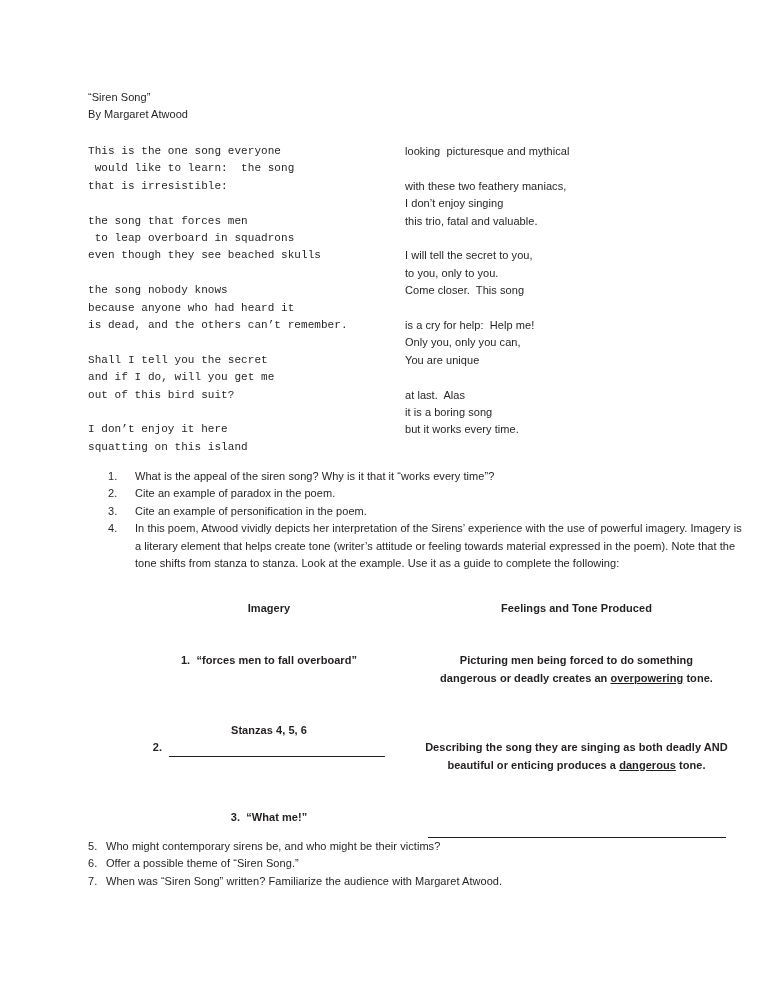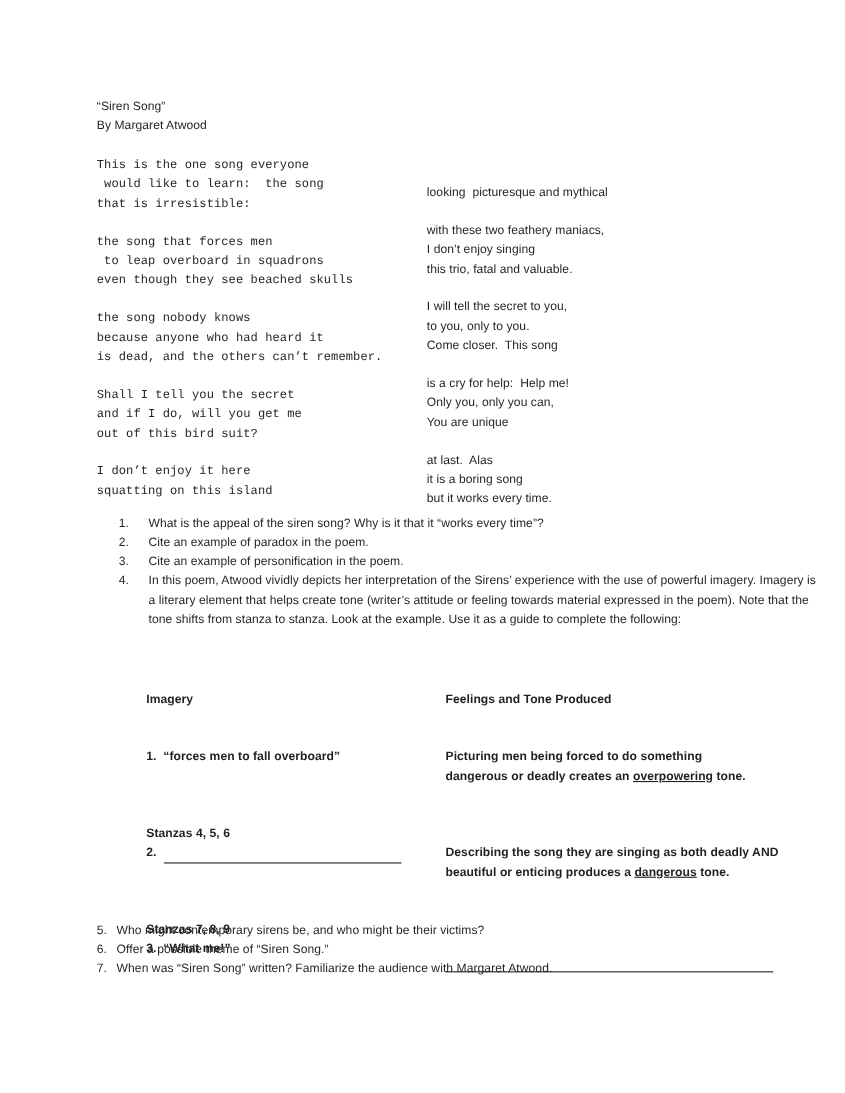--- a/index.html
+++ b/index.html
@@ -38,21 +38,21 @@
     top: 89px;
   }
   .title-line { white-space: pre; }
 
   
   .poem-col {
     position: absolute;
     white-space: pre;
   }
   .poem-left  { left: 88px;  top: 143px; font-family: Liberation Mono, monospace; }
-  .poem-right { left: 388px; top: 143px; margin-top: 24px; }
+  .poem-right { left: 405px; top: 143px; }
   .stanza { margin: 0 0 17.4px 0; }
   .stanza:last-child { margin-bottom: 0; }
   .pline { white-space: pre; }
 
   
   .qlist-top {
     position: absolute;
     left: 108px;
     top: 468px;
     width: 640px;
@@ -70,22 +70,23 @@
     flex: 1 1 auto;
   }
   .qtext.wrapped {
     width: 600px;
   }
 
   
   .tbl {
     position: absolute;
     left: 133px;
-    top: 628px;
+    top: 600px;
     width: 615px;
+    text-align: center;
   }
   .tbl-row {
     display: flex;
     align-items: flex-start;
   }
   .tbl-c1 {
     width: 272px;
     flex: 0 0 272px;
   }
   .tbl-c2 {
@@ -175,24 +176,20 @@
         </div>
         <div class="tbl-row">
           <div class="tbl-c1 bold nowrap"><span>2.</span><span class="blank blank-a"></span></div>
           <div class="tbl-c2 bold">
             <div class="nowrap">Describing the song they are singing as both deadly AND</div>
             <div class="nowrap"><span>beautiful or enticing produces a </span><span class="u">dangerous</span><span> tone.</span></div>
           </div>
         </div>
         <div class="gap-md"></div>
         <div class="tbl-row">
-          <div class="tbl-c1 bold nowrap">Stanzas 7, 8, 9</div>
-          <div class="tbl-c2">&nbsp;</div>
-        </div>
-        <div class="tbl-row">
           <div class="tbl-c1 bold nowrap"><span>3.</span><span>  “What me!”</span></div>
           <div class="tbl-c2 bold">
             <div style="padding-top: 12px;"><span class="blank blank-b"></span></div>
           </div>
         </div>
       </div>
 
   </div>
 
   <div class="qlist-bottom doc-text">

